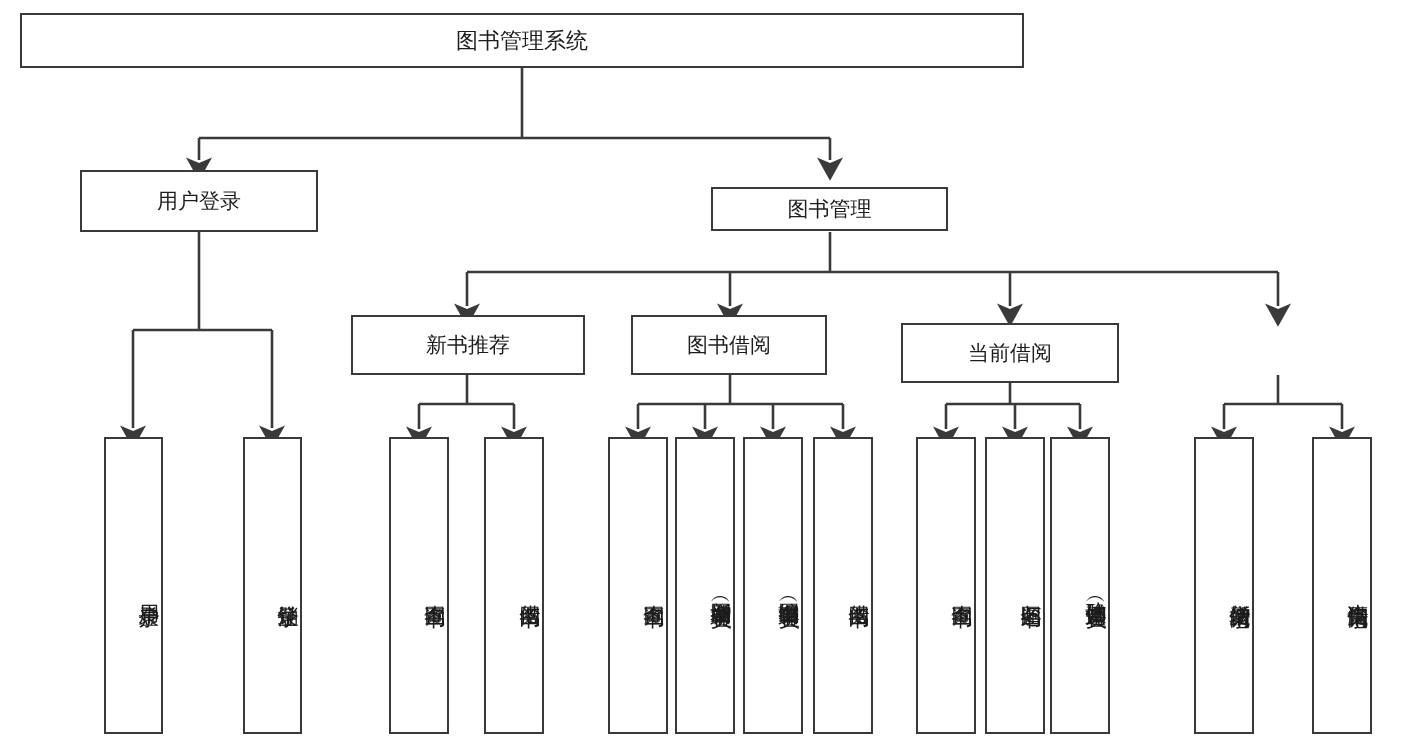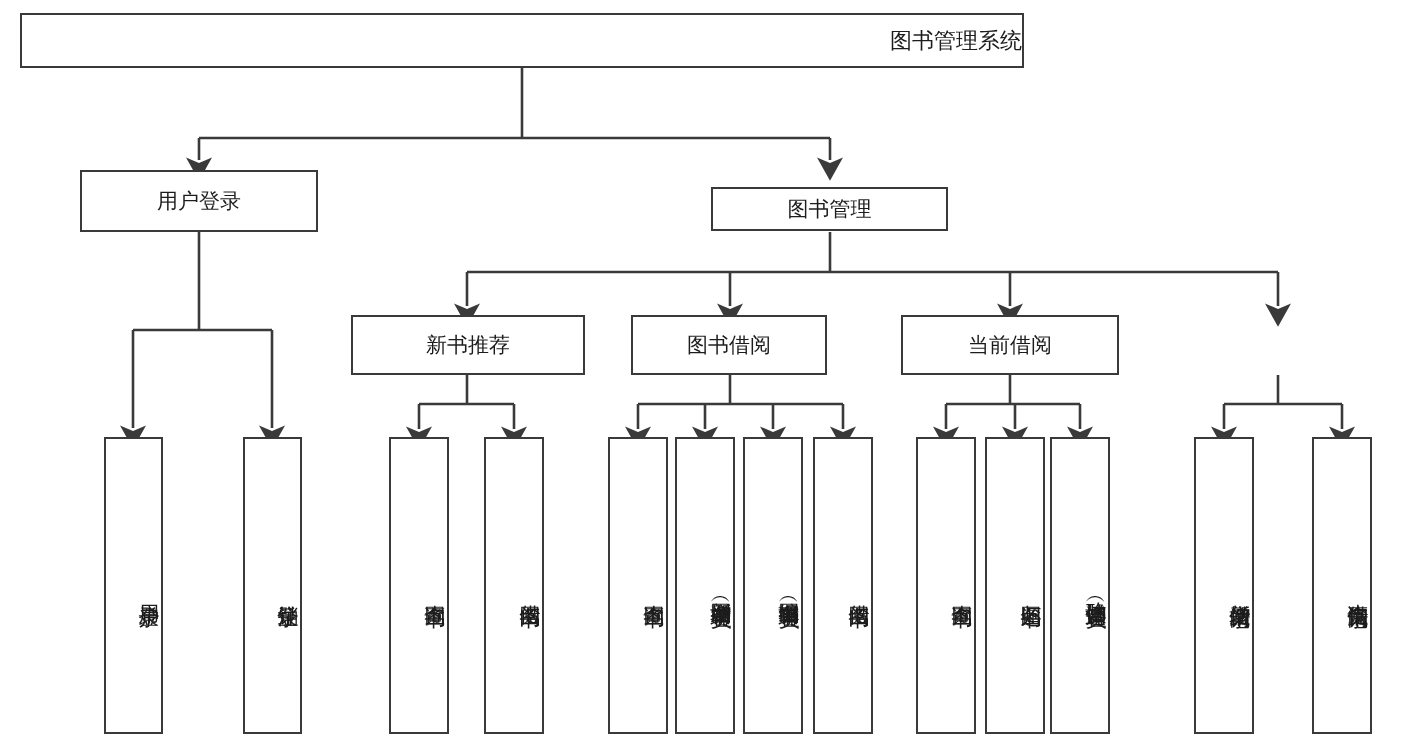--- a/index.html
+++ b/index.html
@@ -24,21 +24,20 @@
     background: #ffffff;
     display: flex;
     align-items: center;
     justify-content: center;
     color: #1c1c1c;
     line-height: 1.18;
     text-align: center;
   }
   .node.root {
     font-size: 22px;
-    justify-content: flex-end;
   }
   .node.lvl2 {
     font-size: 21px;
   }
   .node.lvl3 {
     font-size: 21px;
   }
   .node.leaf {
     font-size: 21px;
     writing-mode: vertical-rl;
@@ -133,21 +132,21 @@
   <div class="node lvl2" style="left:711px; top:187px; width:237px; height:44px;">
     <span>图书管理</span>
   </div>
 
   <div class="node lvl3" style="left:351px; top:315px; width:234px; height:60px;">
     <span>新书推荐</span>
   </div>
   <div class="node lvl3" style="left:631px; top:315px; width:196px; height:60px;">
     <span>图书借阅</span>
   </div>
-  <div class="node lvl3" style="left:901px; top:315px; width:218px; height:60px;">
+  <div class="node lvl3" style="left:901px; top:323px; width:218px; height:60px;">
     <span>当前借阅</span>
   </div>
 
   <div class="node leaf" style="left:104px; top:437px; width:59px; height:297px;">
     <span class="cap">用户登录</span>
   </div>
   <div class="node leaf" style="left:243px; top:437px; width:59px; height:297px;">
     <span class="cap">注销登录</span>
   </div>
   <div class="node leaf" style="left:389px; top:437px; width:60px; height:297px;">

